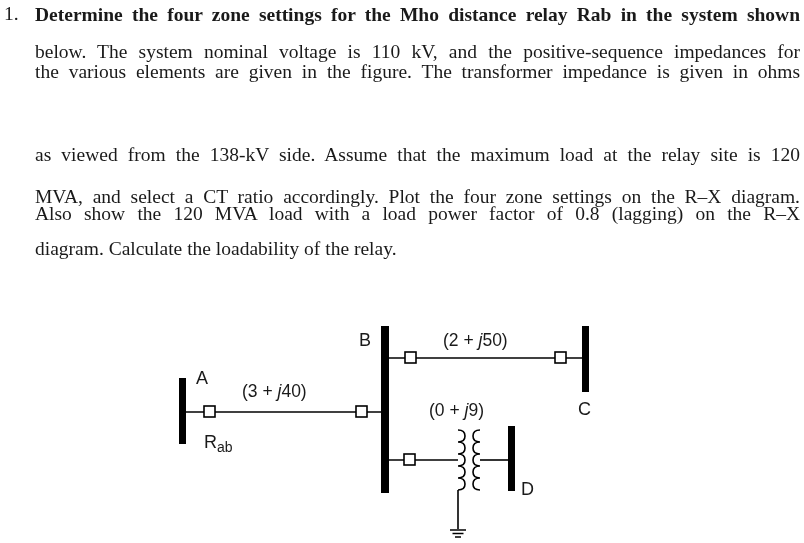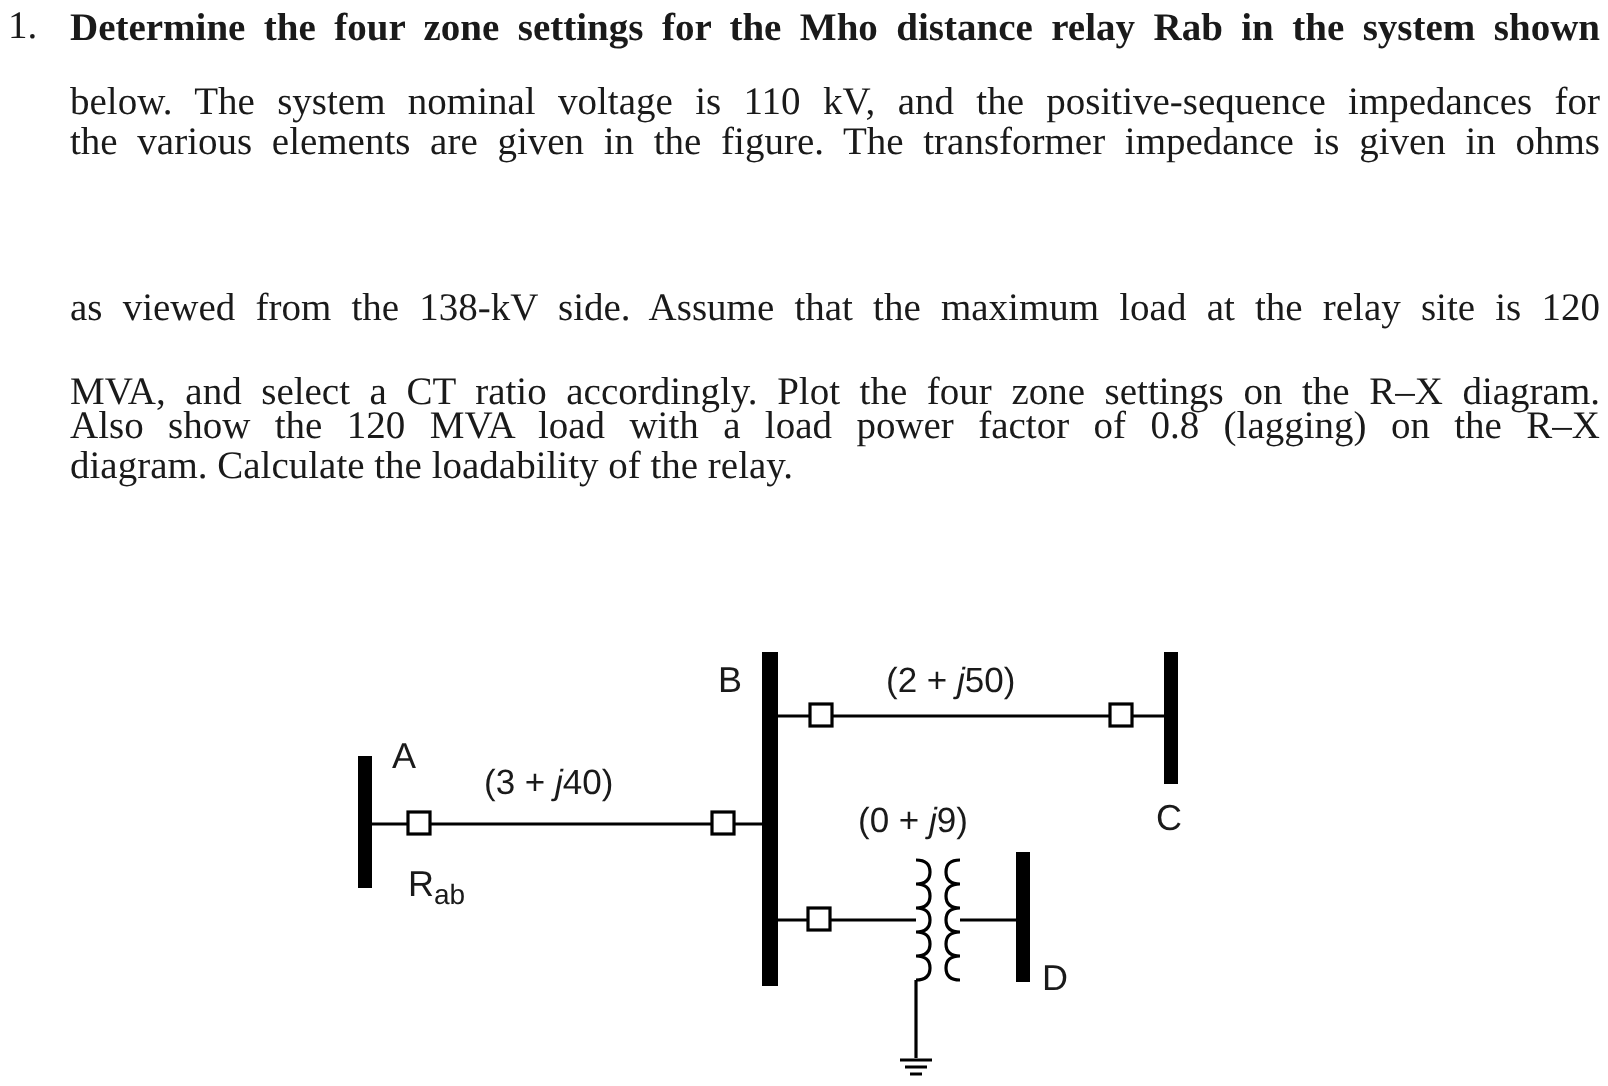--- a/index.html
+++ b/index.html
@@ -8,21 +8,21 @@
     position: absolute; left: 0; top: 0; width: 804px;
     font-family: "Liberation Serif", "DejaVu Serif", serif;
     font-size: 19.5px; color: #1a1a1a;
   }
   .num { position: absolute; left: 4px; top: 3px; }
   .line {
     position: absolute; left: 35px; width: 765px;
     text-align: justify; text-align-last: justify; white-space: nowrap;
     line-height: 24px; height: 24px;
   }
-  .line.last { text-align-last: left; }
+  .line.last { text-align-last: left; margin-top: 15px; }
   .diagram { position: absolute; left: 0; top: 0; width: 804px; height: 543px; }
   .lbl { font-family: "Liberation Sans", "DejaVu Sans", sans-serif; fill: #1a1a1a; }
 </style>
 </head>
 <body>
 
 <div class="problem">
   <div class="num">1.</div>
   <div class="line" style="top:3px;font-weight:bold;">Determine the four zone settings for the Mho distance relay Rab in the system shown</div>
   <div class="line" style="top:39.5px;">below. The system nominal voltage is 110 kV, and the positive-sequence impedances for</div>

